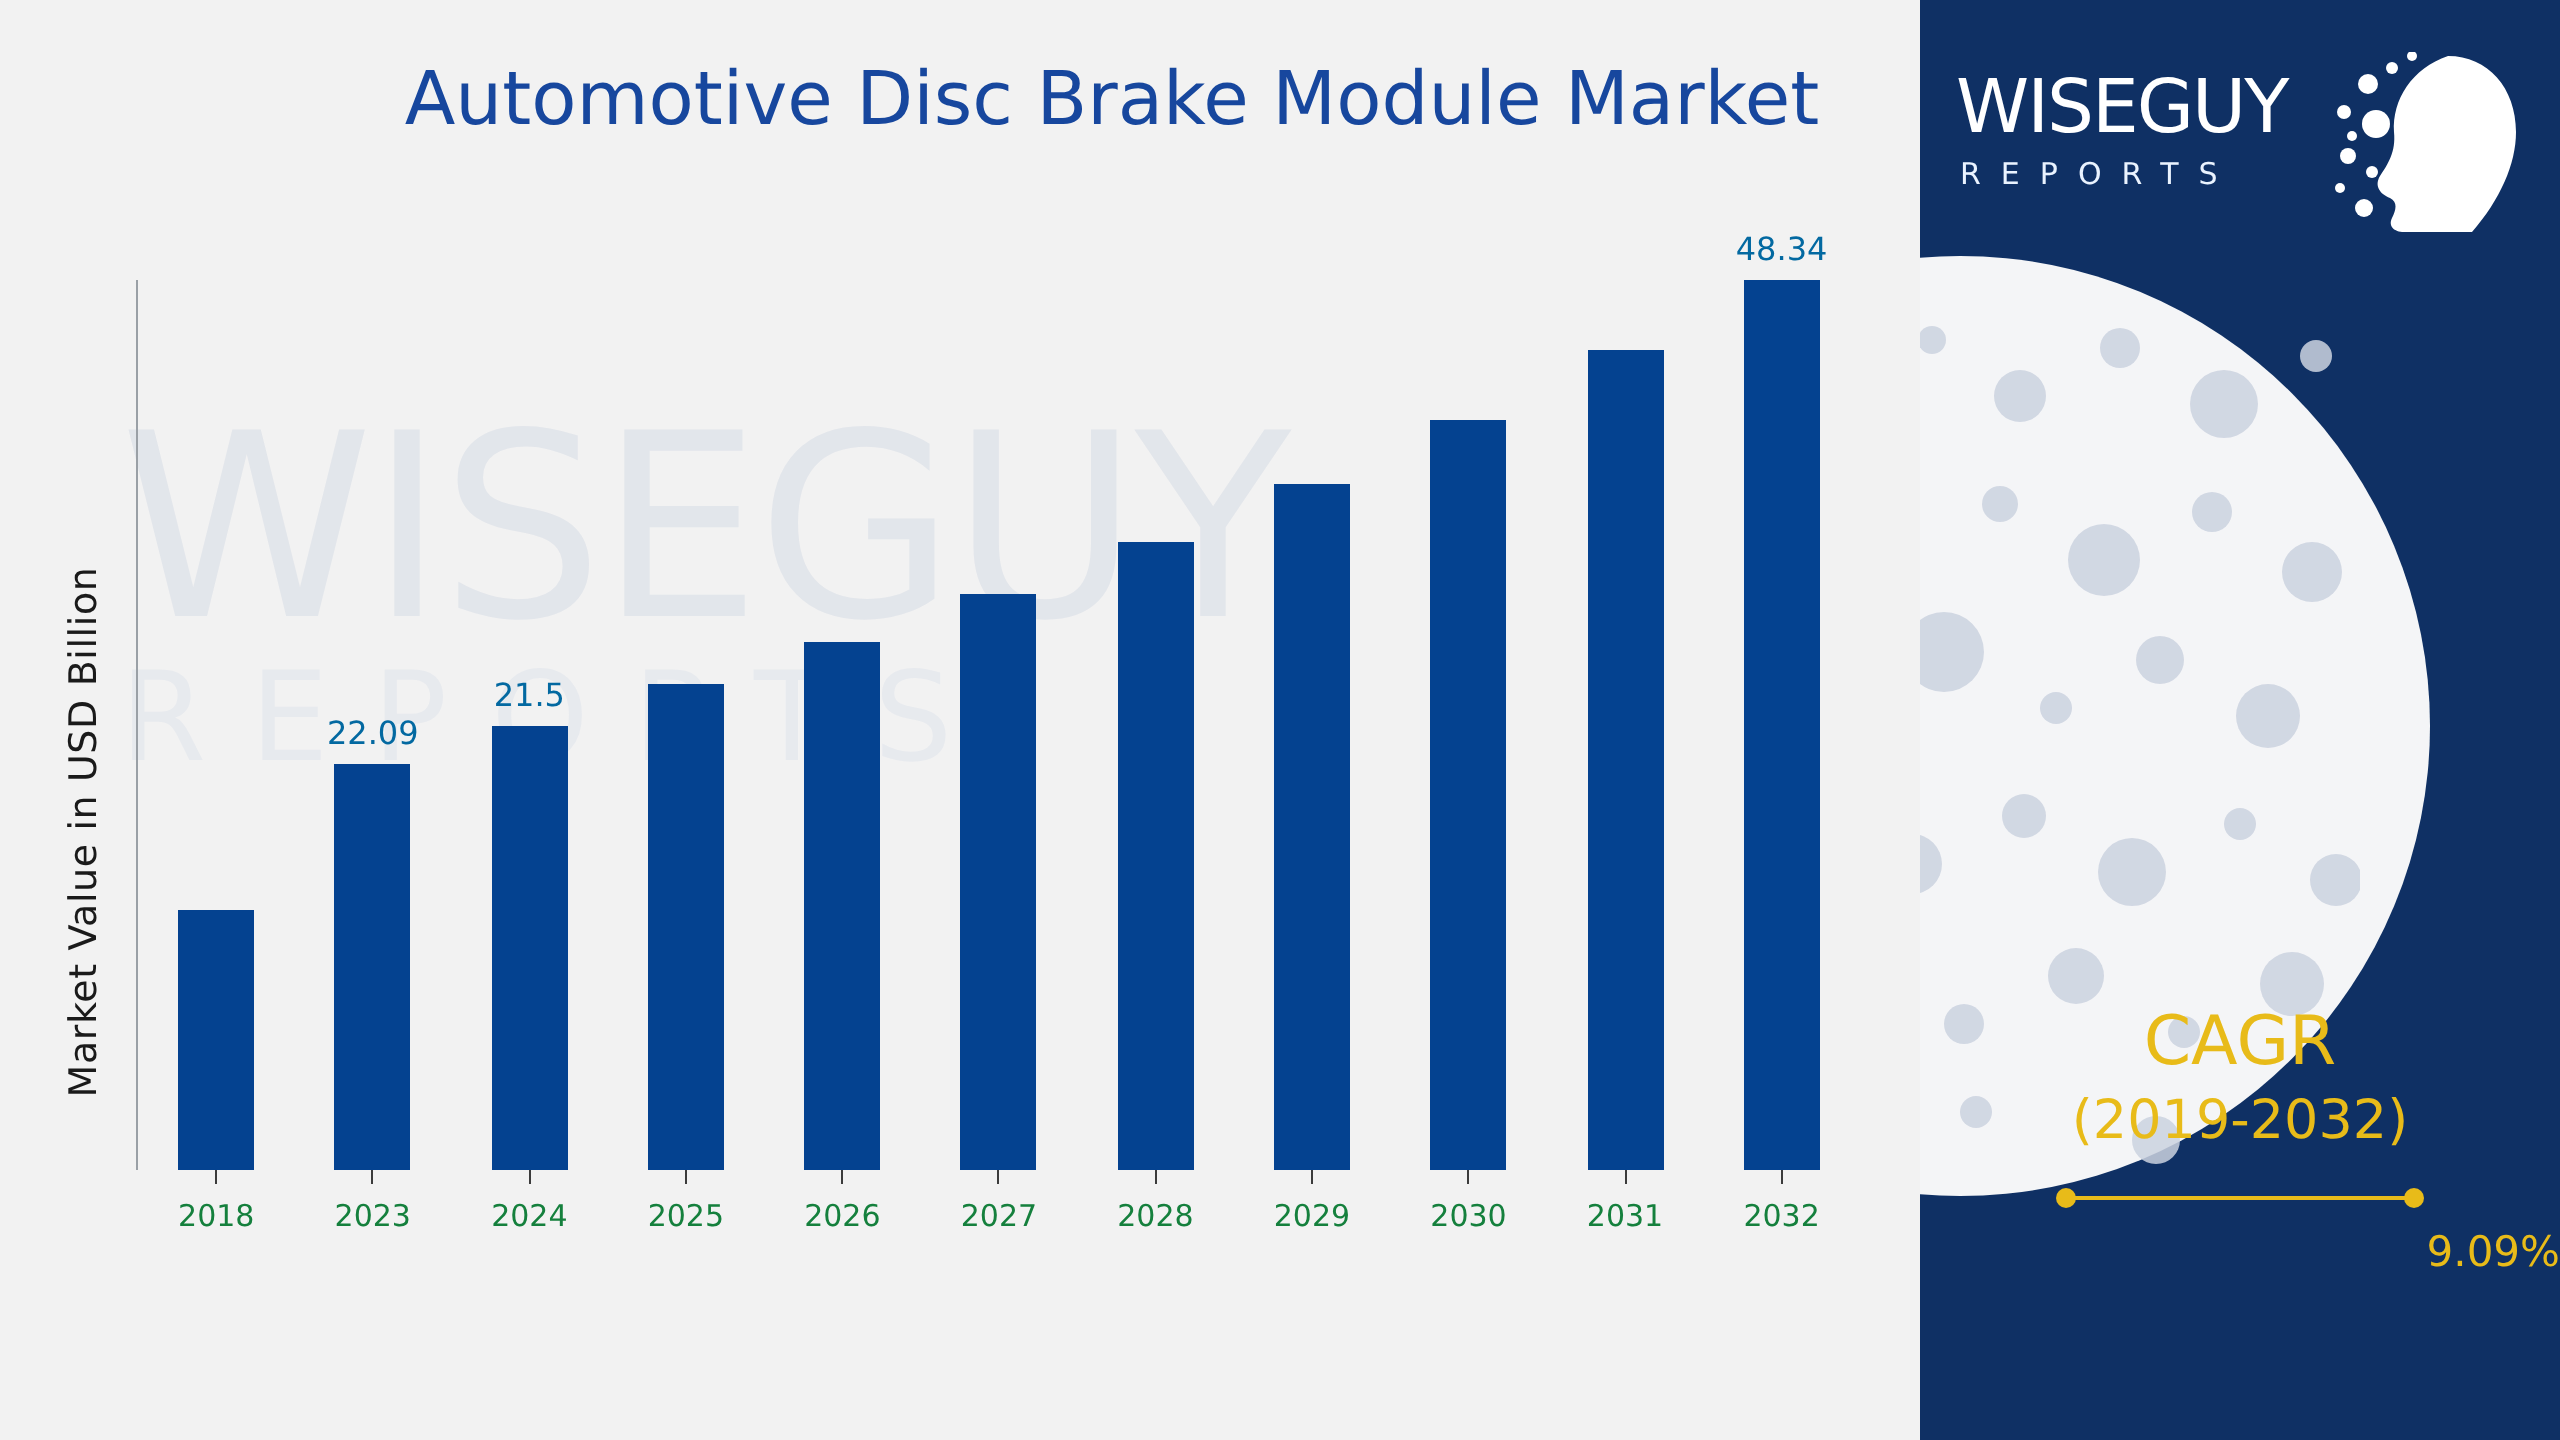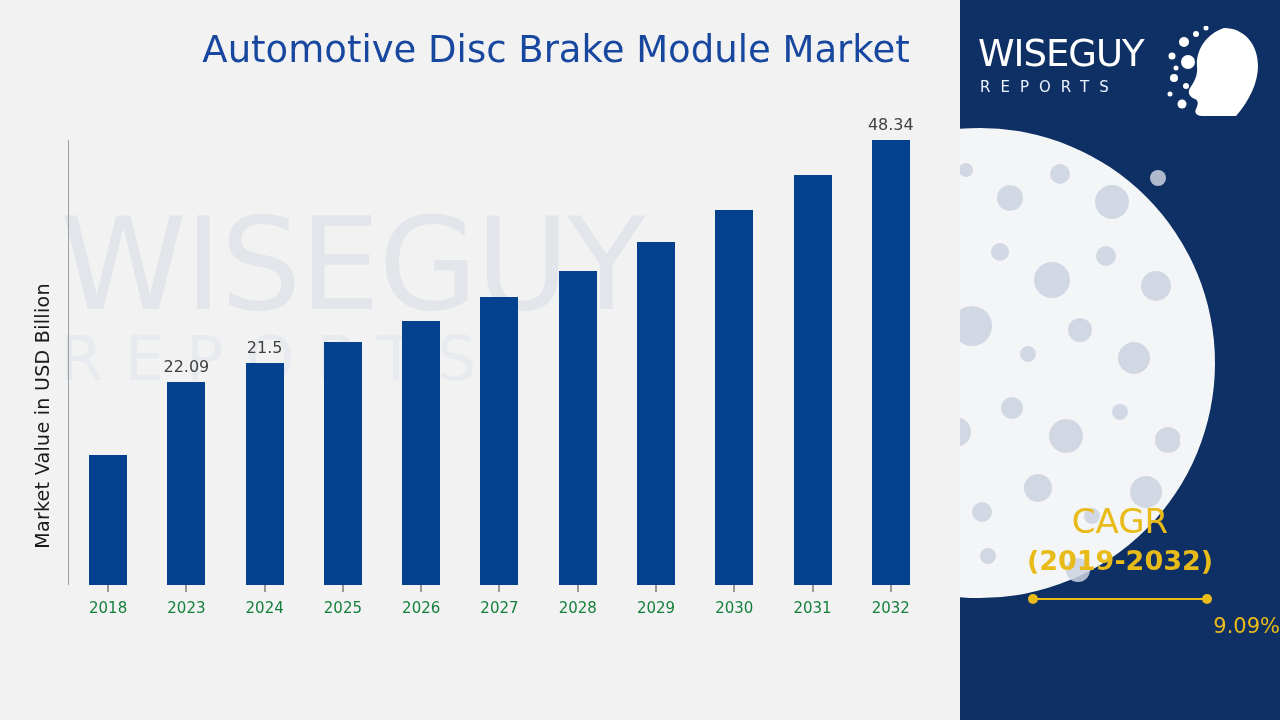--- a/index.html
+++ b/index.html
@@ -108,21 +108,21 @@
     display: flex;
     flex-direction: column;
     justify-content: flex-end;
     align-items: center;
   }
   .bar-value {
     position: absolute;
     left: 50%;
     transform: translateX(-50%);
     font-size: 16px;
-    color: #404040;
+    color: #0369a1;
     white-space: nowrap;
   }
   .bar-rect {
     width: 38px;
     background: #044290;
   }
   .bar-tick {
     position: absolute;
     bottom: -7px;
     left: 50%;
@@ -223,21 +223,20 @@
   }
   #cagr-label {
     font-size: 34px;
     color: #e8bb19;
     line-height: 1.28;
   }
   #cagr-range {
     font-size: 27px;
     color: #e8bb19;
     line-height: 1.28;
-    font-weight: bold;
   }
   #cagr-divider {
     position: relative;
     margin: 16px auto 10px auto;
     width: 184px;
     height: 10px;
   }
   #cagr-divider .rule {
     position: absolute;
     left: 5px; right: 5px; top: 4px;

